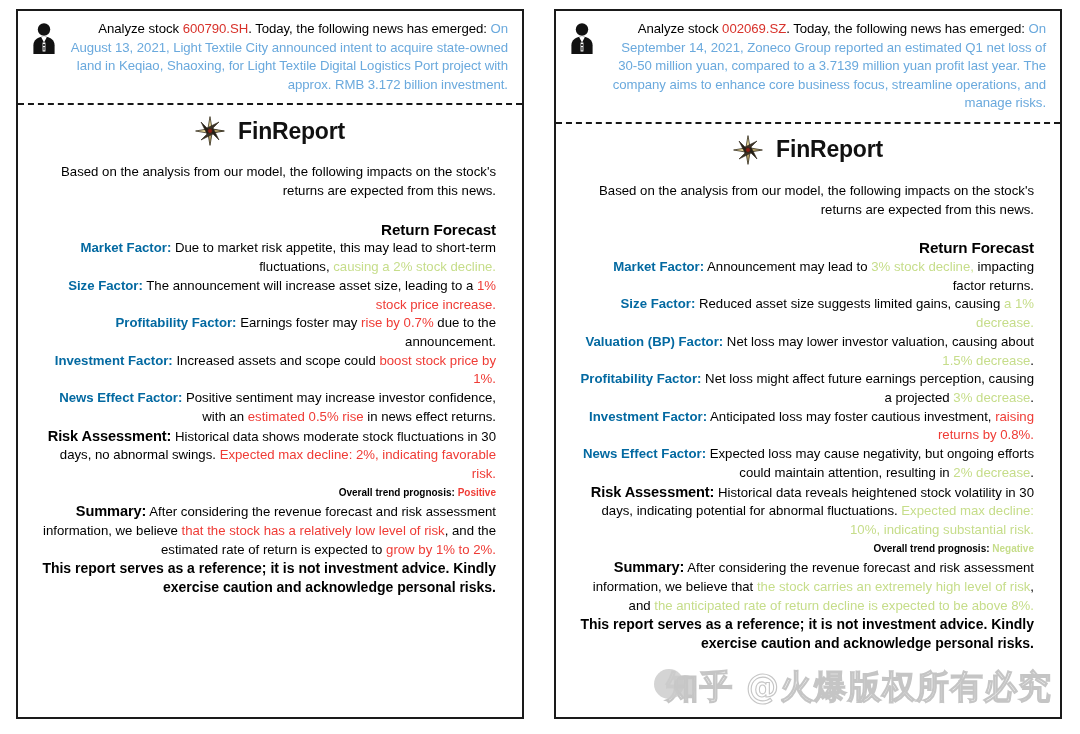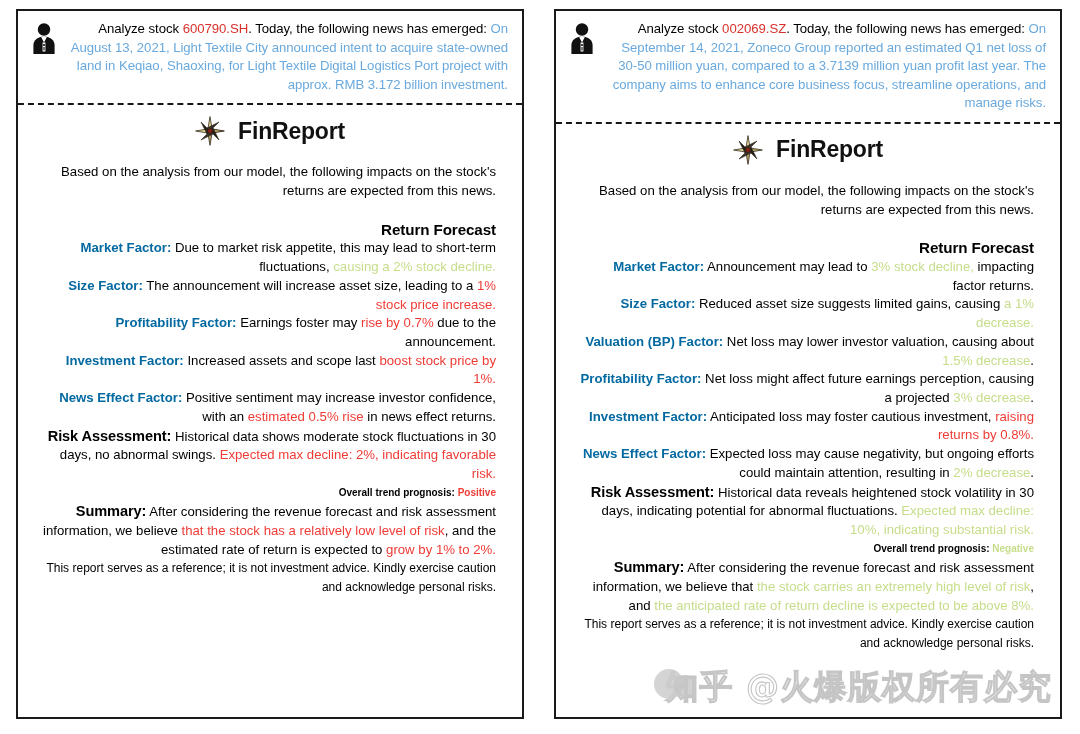--- a/index.html
+++ b/index.html
@@ -110,22 +110,22 @@
   .block-gap { margin-top: 20px; }
   .block-gap-sm { margin-top: 19px; }
 
   .lbl { color: #0369a1; font-weight: bold; }
   .up  { color: #ef3b35; }
   .down{ color: #c6dd8a; }
 
   .prognosis { font-size: 10px; font-weight: bold; }
 
   .disclaimer {
-    font-size: 12px;
-    font-weight: normal;
+    font-size: 14px;
+    font-weight: bold;
     line-height: 18.8px;
     margin-top: 19px;
   }
 
   
   .watermark {
     position: absolute;
     left: 96px;
     top: 654px;
     width: 400px;
@@ -206,21 +206,21 @@
     </div>
 
     <div class="report">
       <p class="intro">Based on the analysis from our model, the following impacts on the stock's returns are expected from this news.</p>
 
       <div class="h-section">Return Forecast</div>
       <p class="factors">
           <span class="factor-line"><span class="lbl">Market Factor:</span><span><span> Due to market risk appetite, this may lead to short-term fluctuations, </span><span class="down">causing a 2% stock decline.</span></span></span>
           <span class="factor-line"><span class="lbl">Size Factor:</span><span><span> The announcement will increase asset size, leading to a </span><span class="up">1% stock price increase.</span></span></span>
           <span class="factor-line"><span class="lbl">Profitability Factor:</span><span><span> Earnings foster may </span><span class="up">rise by 0.7%</span><span> due to the announcement.</span></span></span>
-          <span class="factor-line"><span class="lbl">Investment Factor:</span><span><span> Increased assets and scope last </span><span class="up">boost stock price by 1%.</span></span></span>
+          <span class="factor-line"><span class="lbl">Investment Factor:</span><span><span> Increased assets and scope could </span><span class="up">boost stock price by 1%.</span></span></span>
           <span class="factor-line"><span class="lbl">News Effect Factor:</span><span><span> Positive sentiment may increase investor confidence, with an </span><span class="up">estimated 0.5% rise</span><span> in news effect returns.</span></span></span>
         </p>
 
       <p class="block-gap">
         <span class="blk-label">Risk Assessment:</span><span><span> Historical data shows moderate stock fluctuations in 30 days, no abnormal swings. </span><span class="up">Expected max decline: 2%, indicating favorable risk.</span></span>
       </p>
 
       <p class="block-gap prognosis">
         <span>Overall trend prognosis:</span><span class="up"> Positive</span>
       </p>

